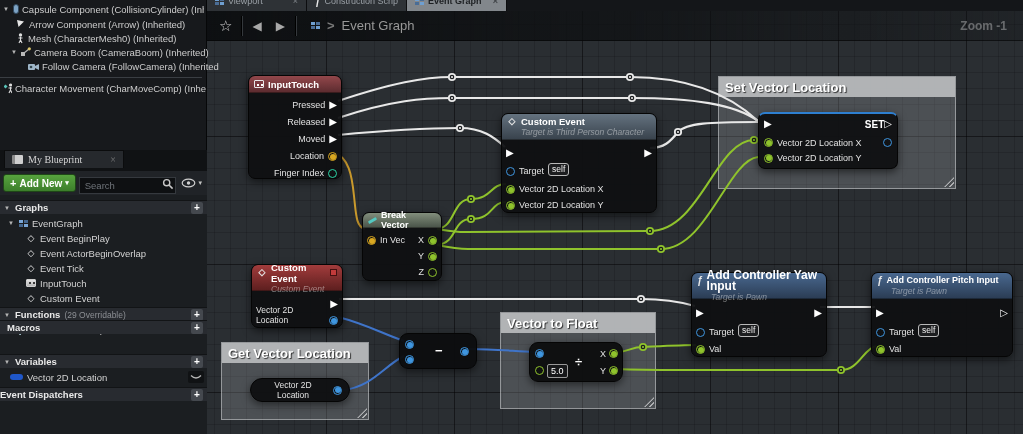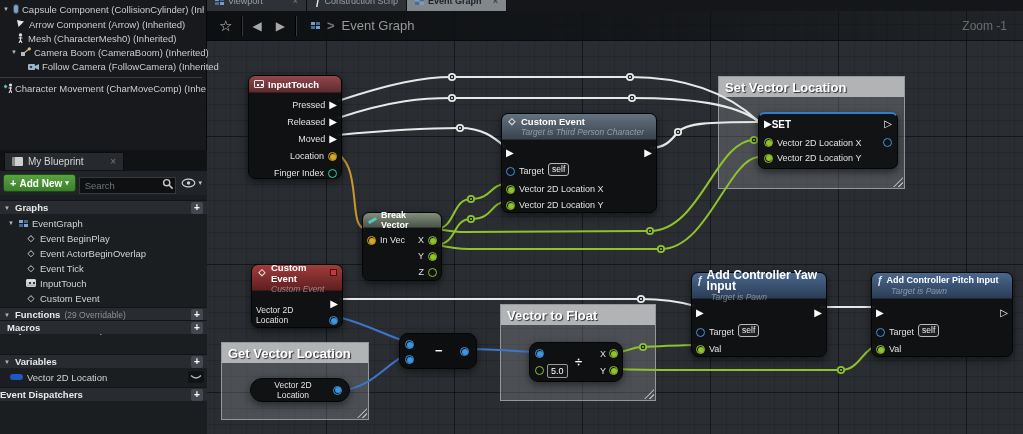--- a/index.html
+++ b/index.html
@@ -34,36 +34,36 @@
   .gtoolbar{position:absolute;left:207px;top:11px;width:816px;height:30px;z-index:5;
     background:linear-gradient(90deg,rgba(12,14,16,.95),rgba(12,14,16,.72) 55%,rgba(12,14,16,.30));
     border-bottom:1px solid rgba(0,0,0,.45);display:flex;align-items:center;padding:0 6px;}
   .tico{color:#b9b9b9;cursor:pointer}
   .tico.star{font-size:15px;margin:0 6px;color:#cfcfcf}
   .tico.nav{font-size:12px;margin:0 7px;color:#a8a8a8}
   .tsep{width:1px;height:20px;background:#000;box-shadow:1px 0 0 #34383c;margin:0 3px}
   .bc-root{font-size:13px;color:#b8b8b8;margin-left:10px}
   .bc-sep{font-size:13px;color:#7a7a7a;margin:0 7px;font-weight:bold}
   .bc-cur{font-size:13px;color:#989898}
-  .zoom{margin-left:auto;margin-right:10px;font-size:12px;font-weight:normal;color:rgba(255,255,255,.33)}
+  .zoom{margin-left:auto;margin-right:10px;font-size:12px;font-weight:bold;color:rgba(255,255,255,.33)}
   .bc-icon{margin-left:12px}
 
   
   .sidebar{position:absolute;left:0;top:0;width:207px;height:434px;background:#17191c;
     border-right:1px solid #060708;z-index:7;}
   .comp-list{position:absolute;left:0;top:0;width:100%;}
   .crow{position:absolute;height:14px;display:flex;align-items:center;gap:3px;font-size:9.5px;
     color:#cdcdcd;white-space:nowrap;overflow:hidden;width:202px;}
   .exp{font-size:6px;color:#b5b5b5;width:8px;text-align:center;flex:0 0 auto}
   .capsule-ico{width:6px;height:10px;border-radius:3px;background:#7da3c4;border:1px solid #31485e;flex:0 0 auto}
   .pill-ico{width:13px;height:6px;border-radius:3px;background:#1f57c9;flex:0 0 auto}
   .csep{position:absolute;left:0;width:202px;height:1px;background:#3a3e43}
 
   .bp-panel{position:absolute;left:0;top:150px;width:207px;bottom:0;background:#1b1e21;}
-  .bp-tabrow{height:21px;background:#101214;display:flex;align-items:center;}
+  .bp-tabrow{height:21px;background:#101214;display:flex;align-items:flex-start;font-family:Liberation Serif, serif;}
   .bp-tab{height:18px;background:#26292d;display:flex;align-items:center;gap:5px;padding:0 7px;
     font-size:10px;color:#d5d5d5;margin-left:4px;border:1px solid #0b0c0d;border-bottom:none;min-width:120px;}
   .bp-tab .dtab-x{font-size:10px;color:#9a9a9a}
   .book-ico{width:11px;height:9px;background:#cfcfcf;border-radius:1px;border-left:3px solid #8a8a8a;flex:0 0 auto}
   .bp-toolbar{height:24px;display:flex;align-items:center;padding:2px 3px;gap:3px;background:#202327;}
   .addnew{height:18px;background:linear-gradient(#57a33e,#3c7e2b);border:1px solid #1f4717;border-radius:3px;
     color:#fff;font-size:10px;font-weight:bold;display:flex;align-items:center;gap:3px;padding:0 6px;}
   .addnew .pl{font-size:11px}
   .addnew .cr{font-size:7px}
   .searchwrap{position:relative;flex:1;height:17px}
@@ -120,21 +120,21 @@
     background:radial-gradient(circle at 3px 4px,#fff 1px,transparent 1.3px),
                radial-gradient(circle at 7px 4px,#fff 1px,transparent 1.3px),#7d3b41;}
   .tibreak{width:9px;height:9px;position:relative;flex:0 0 auto}
   .tibreak::before{content:"";position:absolute;left:0;top:3px;width:9px;height:3px;background:#53c8c0;
     transform:rotate(-30deg);border-radius:1px}
   .opsym{font-size:13px;font-weight:bold;color:#fff}
 
   
   .setnode{border-top:2px solid #2e7fd0;}
   .set-r1{height:20px;display:flex;align-items:center;padding:0 5px}
-  .set-title{flex:1;text-align:left;font-size:10px;font-weight:bold;color:#fff}
+  .set-title{flex:1;text-align:right;font-size:10px;font-weight:bold;color:#fff}
   .set-r23{height:17px;display:flex;align-items:center;gap:4px;padding:0 5px;font-size:9px;color:#e2e2e2}
 
   
   .getter{position:absolute;height:24px;background:rgba(15,16,18,.96);border:1px solid #050505;
     border-radius:12px;display:flex;align-items:center;padding:0 7px;gap:5px;z-index:3;
     box-shadow:0 3px 8px rgba(0,0,0,.5);font-size:9px;color:#e2e2e2}
 
   
   .mathnode{position:absolute;background:rgba(13,14,15,.96);border:1px solid #050505;border-radius:9px;
     z-index:3;box-shadow:0 3px 8px rgba(0,0,0,.5)}
@@ -147,33 +147,33 @@
     background:repeating-linear-gradient(135deg,rgba(255,255,255,.55) 0 1px,transparent 1px 3.5px);
     clip-path:polygon(100% 0,100% 100%,0 100%);}
 
   svg.wires{position:absolute;left:0;top:0;z-index:2;pointer-events:none}
 </style>
 </head>
 <body>
 
 <div class="canvas"></div>
 
-<div class="comment" style="left:718px;top:76px;width:187px;height:113px">
+<div class="comment" style="left:718px;top:76px;width:238px;height:113px">
   <div class="chead">
       <span>Set Vector Location</span>
     </div>
   <span class="resize"></span>
 </div>
 <div class="comment" style="left:221px;top:342px;width:148px;height:78px">
   <div class="chead">
       <span>Get Vector Location</span>
     </div>
   <span class="resize"></span>
 </div>
-<div class="comment" style="left:500px;top:304px;width:156px;height:97px">
+<div class="comment" style="left:500px;top:312px;width:156px;height:97px">
   <div class="chead">
       <span>Vector to Float</span>
     </div>
   <span class="resize"></span>
 </div>
 
 <svg class="wires" width="1023" height="434" viewBox="0 0 1023 434">
   <g fill="none" stroke="#e8e8e8" stroke-width="2.2">
     <path d="M338,101 C392,83 424,77 452,77 L630,77 C690,77 730,95 758,121"></path>
     <path d="M338,118 C392,100 424,98 452,98 L632,98 C692,98 735,104 758,121"></path>

